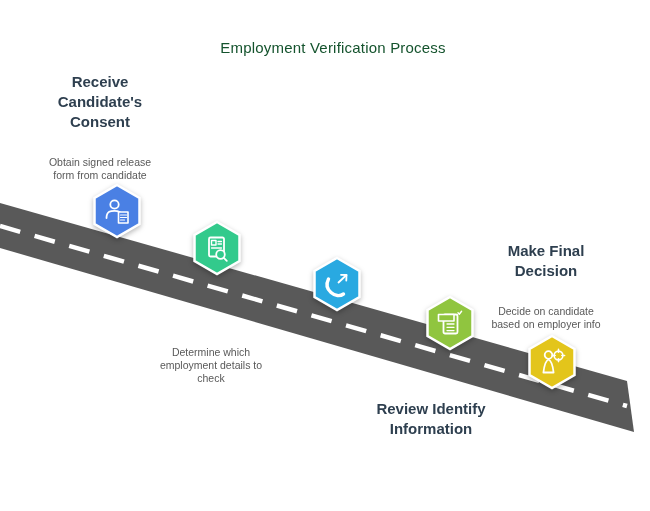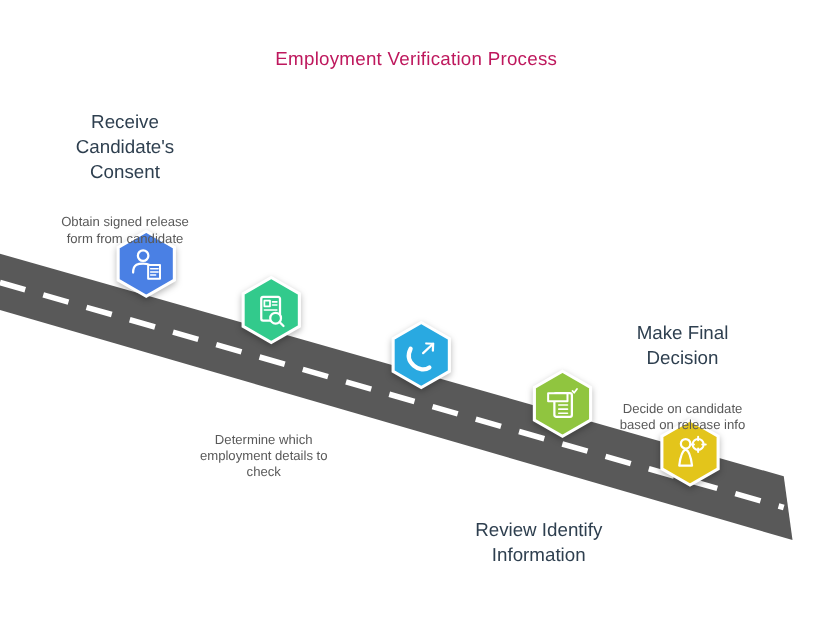--- a/index.html
+++ b/index.html
@@ -3,25 +3,25 @@
 <meta charset="utf-8">
 <style>
   html,body{margin:0;padding:0;}
   body{
     width:650px;height:511px;position:relative;overflow:hidden;
     background:#ffffff;
     font-family:"Liberation Sans","DejaVu Sans",sans-serif;
   }
   .title{
     position:absolute;top:39px;left:16px;right:0;
-    text-align:center;font-size:15px;color:#be185d;letter-spacing:.2px;
+    text-align:center;font-size:15px;color:#14532d;letter-spacing:.2px;
   }
   .step{position:absolute;transform:translateX(-50%);text-align:center;}
   .step-heading{
-    font-size:15px;font-weight:normal;color:#2e3f4f;line-height:20px;margin:16px auto;
+    font-size:15px;font-weight:bold;color:#2e3f4f;line-height:20px;margin:0 auto;
   }
   .step-desc{
     font-size:10.5px;color:#595959;line-height:13px;margin:24px auto 0;
   }
   svg.layer{position:absolute;left:0;top:0;}
   svg.hex{position:absolute;overflow:visible;filter:drop-shadow(0 2px 2.5px rgba(0,0,0,.28));}
   .hexagon{stroke:#ffffff;stroke-width:2.5;}
   .icon{fill:none;stroke:#ffffff;stroke-width:1.8;stroke-linecap:round;stroke-linejoin:round;}
 </style>
 </head>
@@ -95,14 +95,14 @@
 
 <div class="step" style="left:322px;top:148px;width:122px">
 </div>
 
 <div class="step" style="left:431px;top:399px;width:132px">
   <div class="step-heading" style="max-width:124px">Review Identify Information</div>
 </div>
 
 <div class="step" style="left:546px;top:241px;width:120px">
   <div class="step-heading" style="max-width:112px">Make Final Decision</div>
-  <div class="step-desc" style="max-width:112px">Decide on candidate based on release info</div>
+  <div class="step-desc" style="max-width:112px">Decide on candidate based on employer info</div>
 </div>
 
 </body></html>

